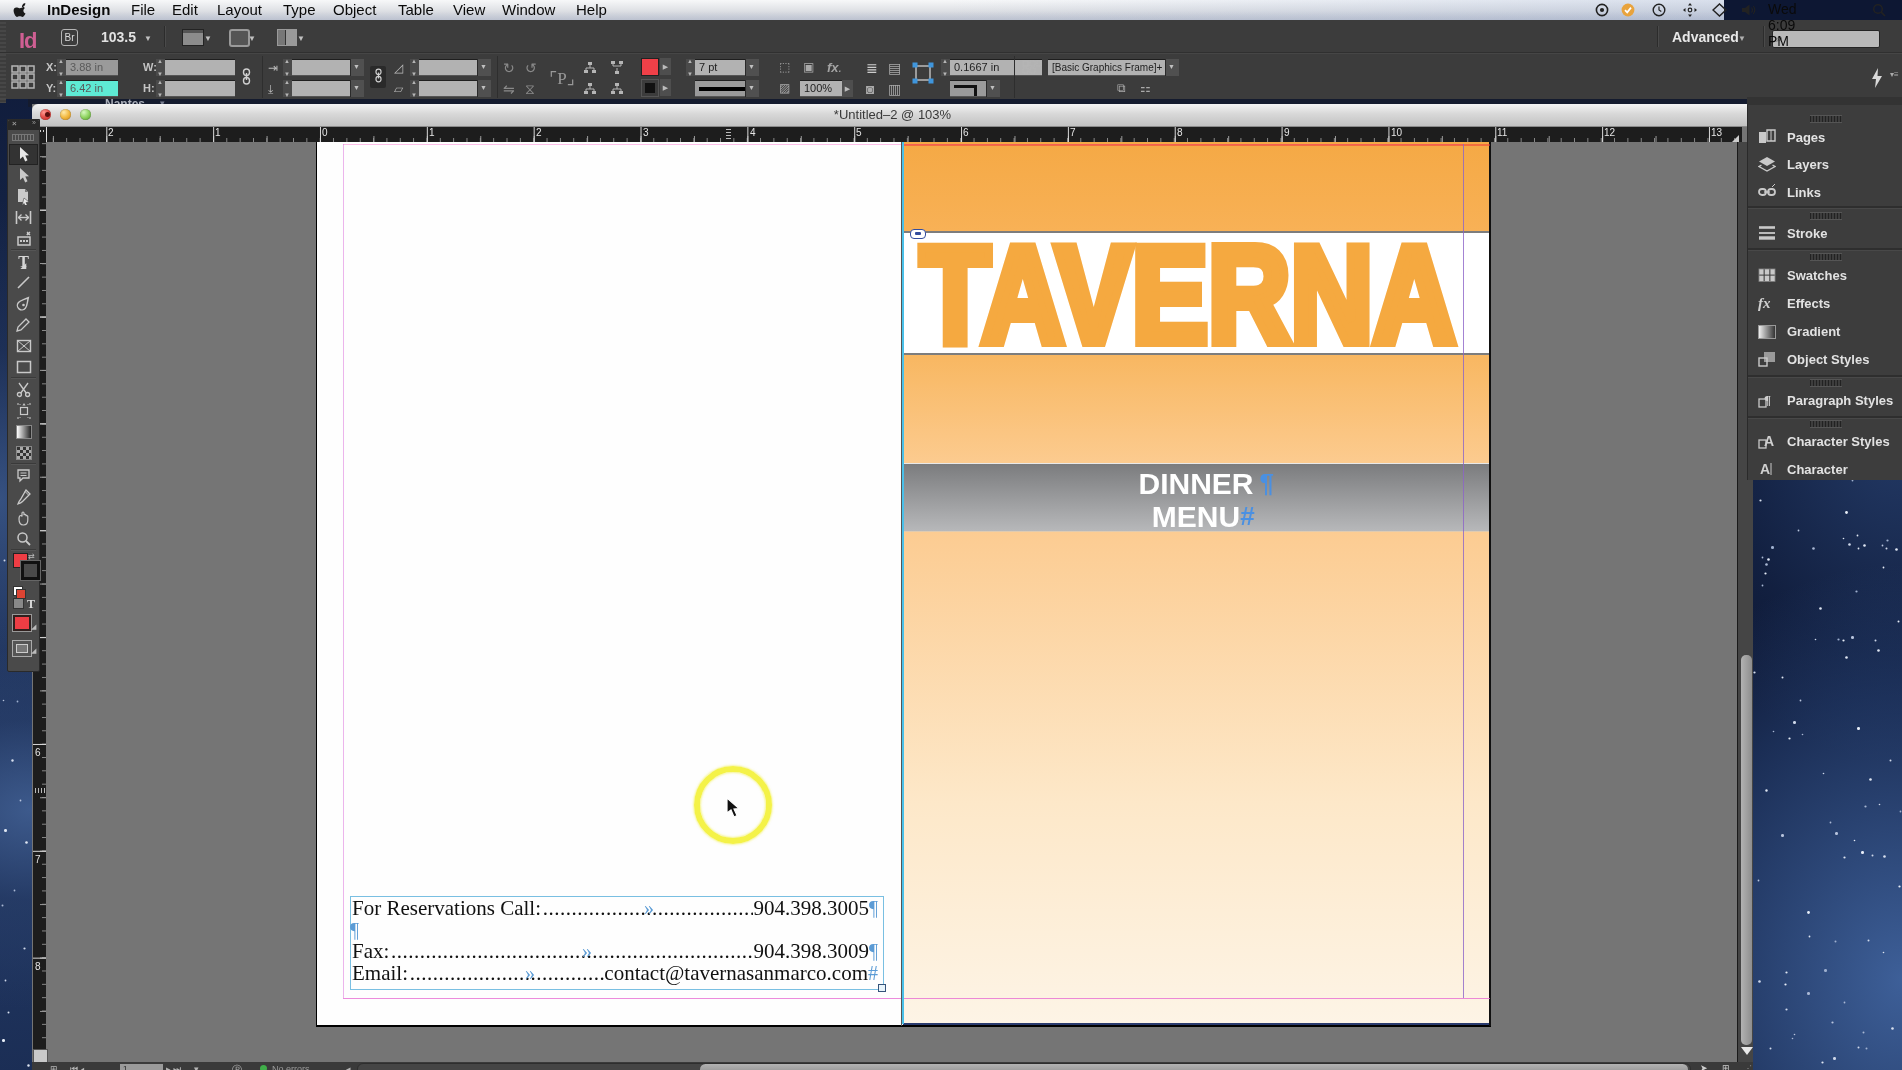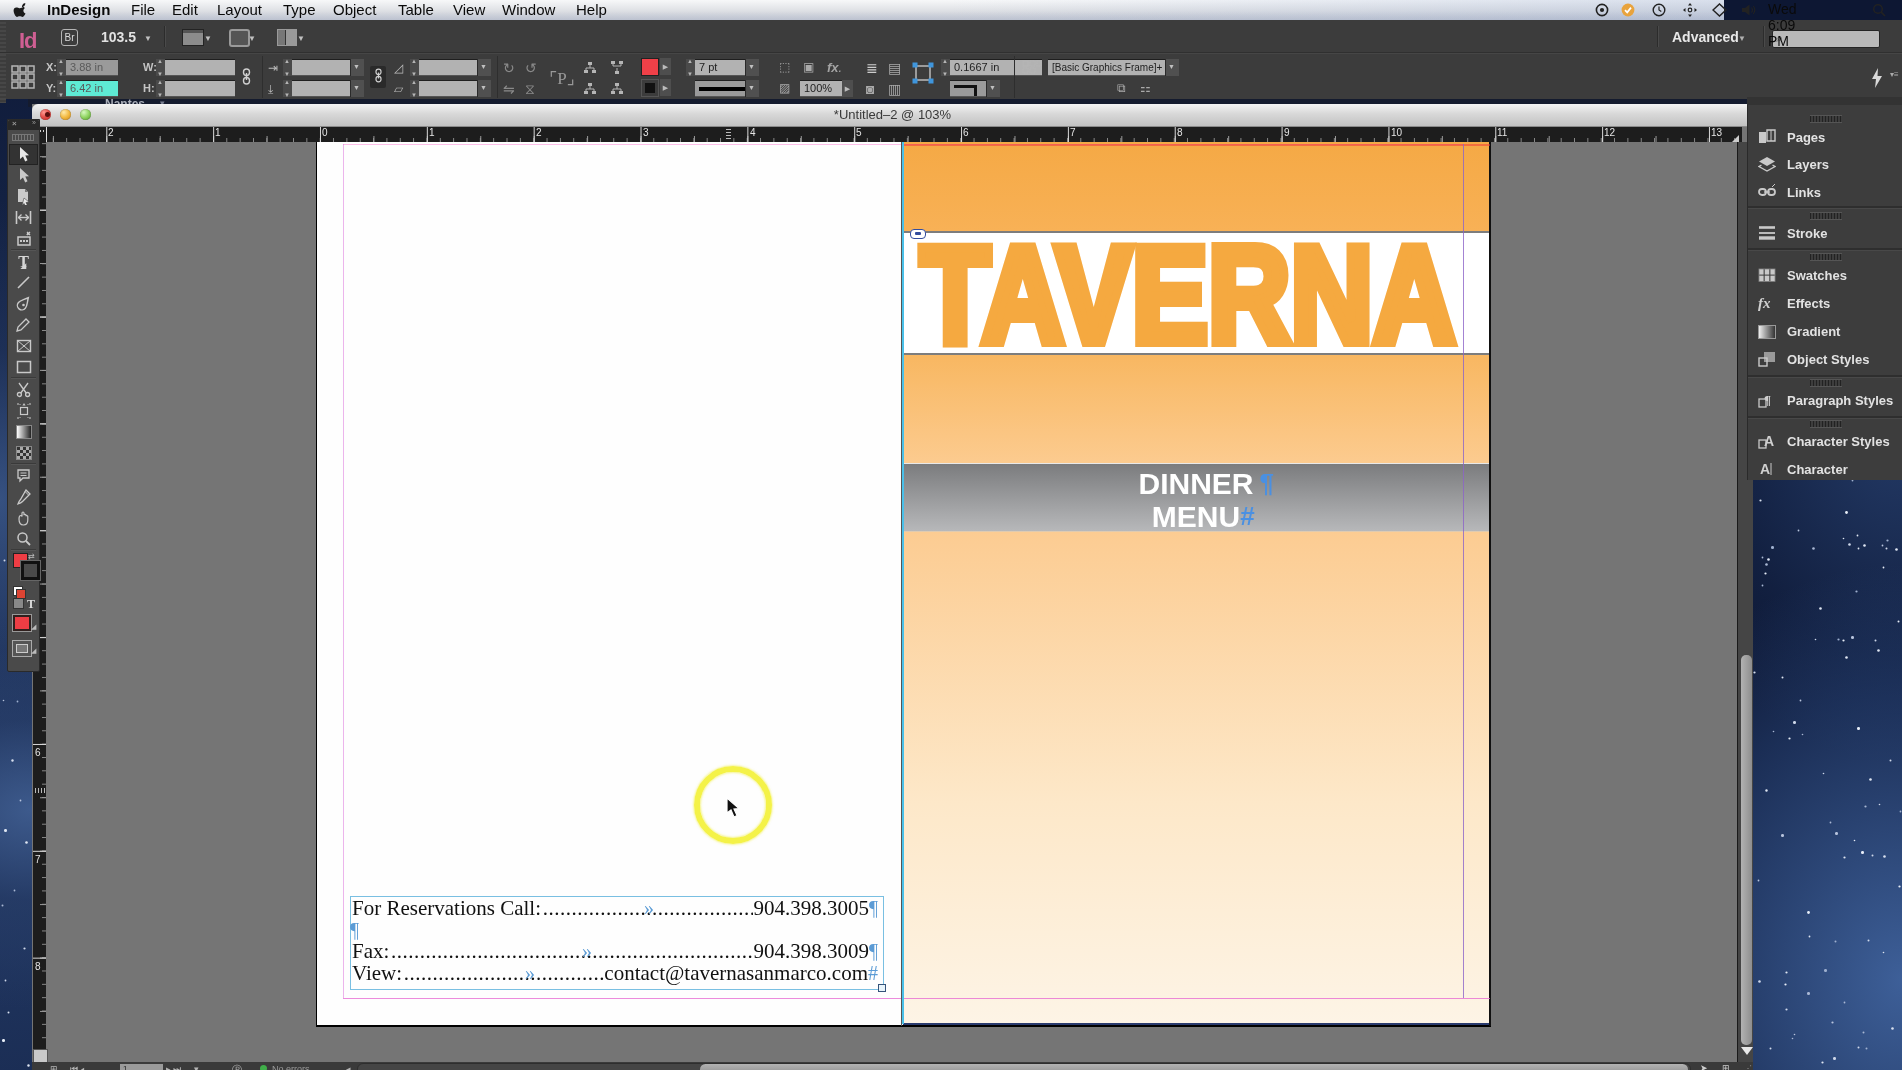--- a/index.html
+++ b/index.html
@@ -357,21 +357,21 @@
       <div class="abs resrow" style="top:777.5px;">
           <span class="bluemark" style="margin-left:-2px">¶</span>
         </div>
       <div class="abs resrow" style="top:799px;">
         <span>Fax: </span>
           <span class="dots">..................................................................................................</span>
           <span>904.398.3009</span>
           <span class="bluemark">¶</span>
       </div>
       <div class="abs resrow" style="top:820.5px;">
-        <span>View: </span>
+        <span>Email: </span>
           <span class="dots">..................................................................................................</span>
           <span>contact@tavernasanmarco.com</span>
           <span class="bluemark">#</span>
       </div>
       <span class="abs bluemark" style="left:598px;top:756px;">»</span>
       <span class="abs bluemark" style="left:536px;top:799px;">»</span>
       <span class="abs bluemark" style="left:479px;top:820.5px;">»</span>
 
       <div class="abs" style="left:648px;top:624px;width:66px;height:66px;border:6px solid rgba(242,240,40,0.85);border-radius:50%;box-shadow:0 0 2px 1px rgba(242,240,60,0.5), inset 0 0 2px 1px rgba(242,240,60,0.5);"></div>
       <svg class="abs" style="left:679px;top:655px" width="16" height="22" viewBox="0 0 16 22">

